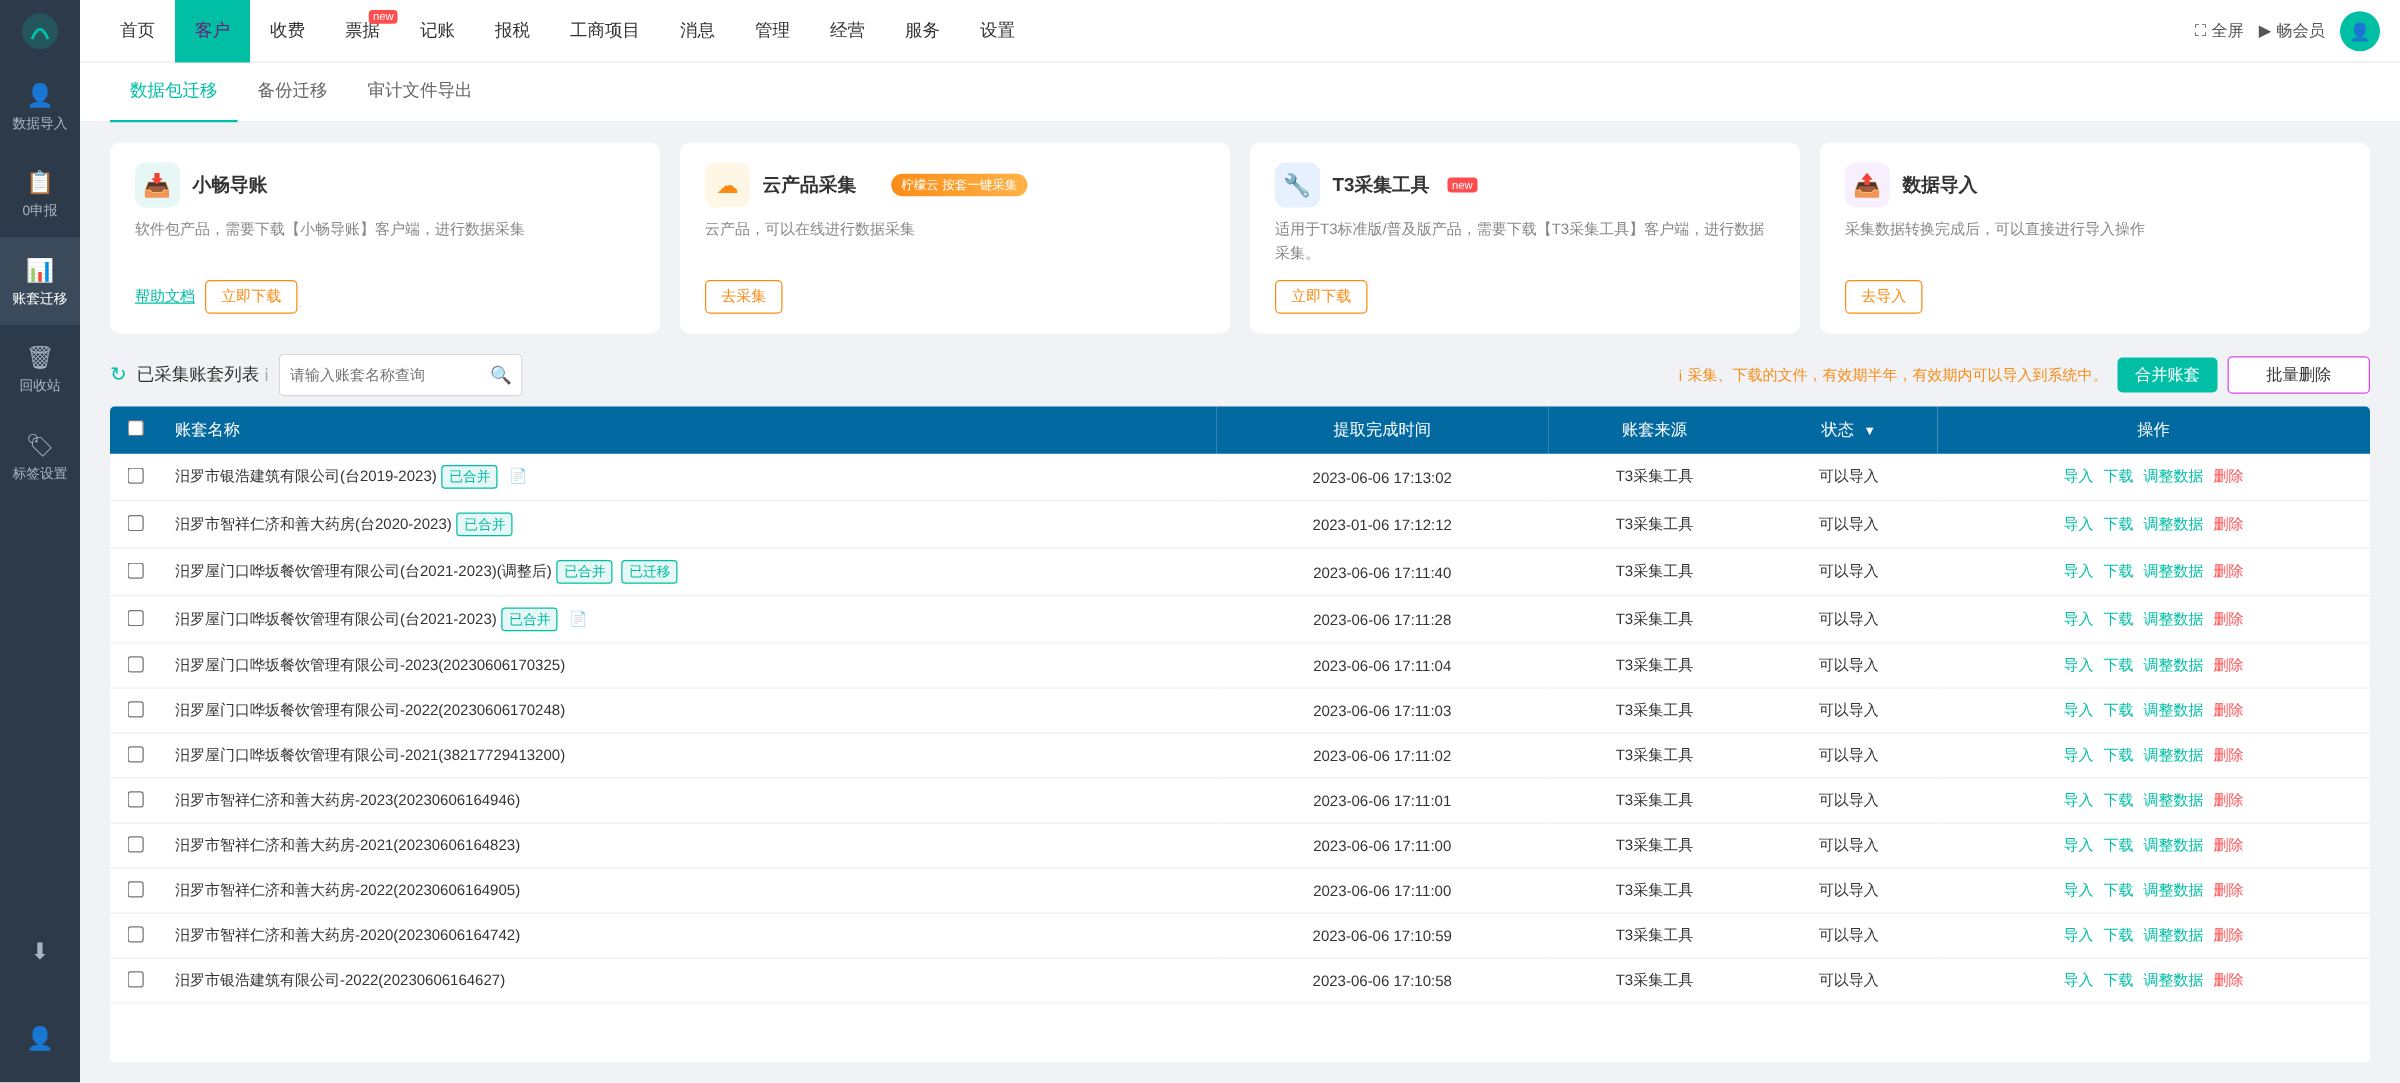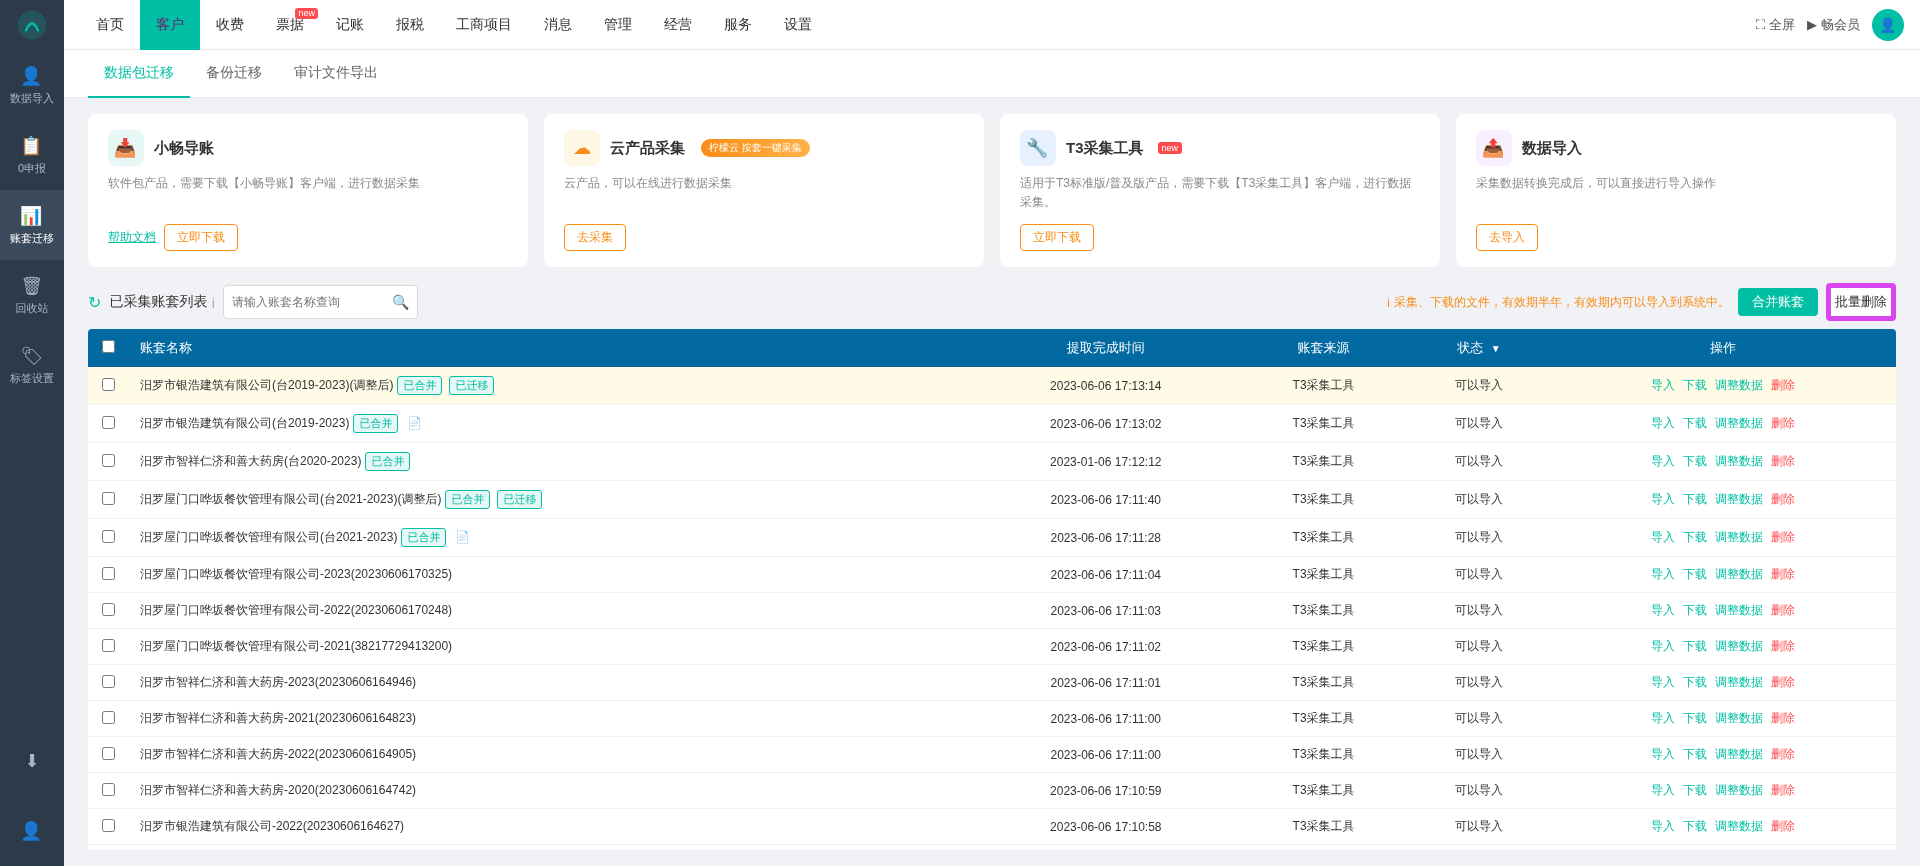--- a/index.html
+++ b/index.html
@@ -182,21 +182,21 @@
       padding: 16px 8px; height: 30px;
     }
     .search-box input { border: none; outline: none; font-size: 12px; width: 160px; }
     .search-box .search-icon { color: #aaa; font-size: 14px; cursor: pointer; }
     .table-toolbar-right { display: flex; align-items: center; gap: 8px; }
     .hint-text { color: #fa8c16; font-size: 12px; display: flex; align-items: center; gap: 4px; }
     .btn-teal {
       background: #00bfa5; color: #fff; border: none; padding: 5px 14px; border-radius: 4px; cursor: pointer; font-size: 13px;
     }
     .btn-default {
-      background: #fff; color: #333; border: 5px solid #d946ef; padding: 5px 4px; border-radius: 4px; cursor: pointer; font-size: 13px;
+      background: #fff; color: #333; border: 1px solid #d946ef; padding: 5px 30px; border-radius: 4px; cursor: pointer; font-size: 13px;
     }
 
     
     .data-table {
       flex: 1;
       overflow: auto;
       background: #fff;
       border-radius: 4px;
     }
     table { width: 100%; border-collapse: collapse; }
@@ -223,21 +223,21 @@
     }
     .tag-green { background: #e6f7f5; color: #00bfa5; border: 1px solid #00bfa5; }
 
     
     input[type=checkbox] { cursor: pointer; }
     .sort-icon { margin-left: 4px; font-size: 10px; }
 
     .cloud-badge {
       display: inline-flex; align-items: center;
       background: linear-gradient(90deg, #fa8c16, #ffb347);
-      color: #fff; font-size: 10px; padding: 2px 8px; border-radius: 10px; margin-left: 6px;
+      color: #fff; font-size: 10px; padding: 2px 8px; border-radius: 10px; margin-left: 18px;
     }
   </style>
 </head>
 <body>
 
 <div class="sidebar">
   <div class="sidebar-logo">
     <svg viewBox="0 0 40 40" xmlns="http://www.w3.org/2000/svg">
       <circle cx="20" cy="20" r="18" fill="#00bfa5" opacity="0.2"></circle>
       <path d="M12 28 Q20 8 28 28" stroke="#00bfa5" stroke-width="3" fill="none"></path>
@@ -431,28 +431,20 @@
               <th><span>提取完成时间</span></th>
               <th><span>账套来源</span></th>
               <th>
                 <span>状态</span>
                 <span class="sort-icon">▼</span>
               </th>
               <th><span>操作</span></th>
             </tr>
           </thead>
           <tbody id="table-body">
-          <tr class="highlighted">
-                <td><input type="checkbox" style=""></td>
-                <td><span>汨罗市银浩建筑有限公司(台2019-2023)(调整后)</span><span class="tag tag-green" style="margin-left: 4px;">已合并</span><span class="tag tag-green" style="margin-left: 4px;">已迁移</span></td>
-                <td>2023-06-06 17:13:14</td>
-                <td>T3采集工具</td>
-                <td><span class="status-badge">可以导入</span></td>
-                <td><span class="action-link">导入</span><span class="action-link">下载</span><span class="action-link">调整数据</span><span class="action-link danger">删除</span></td>
-              </tr>
               <tr>
                 <td><input type="checkbox" style=""></td>
                 <td><span>汨罗市银浩建筑有限公司(台2019-2023)</span><span class="tag tag-green" style="margin-left: 4px;">已合并</span><span style="margin-left: 6px; color: rgb(170, 170, 170);">📄</span></td>
                 <td>2023-06-06 17:13:02</td>
                 <td>T3采集工具</td>
                 <td><span class="status-badge">可以导入</span></td>
                 <td><span class="action-link">导入</span><span class="action-link">下载</span><span class="action-link">调整数据</span><span class="action-link danger">删除</span></td>
               </tr>
               <tr>
                 <td><input type="checkbox" style=""></td>

